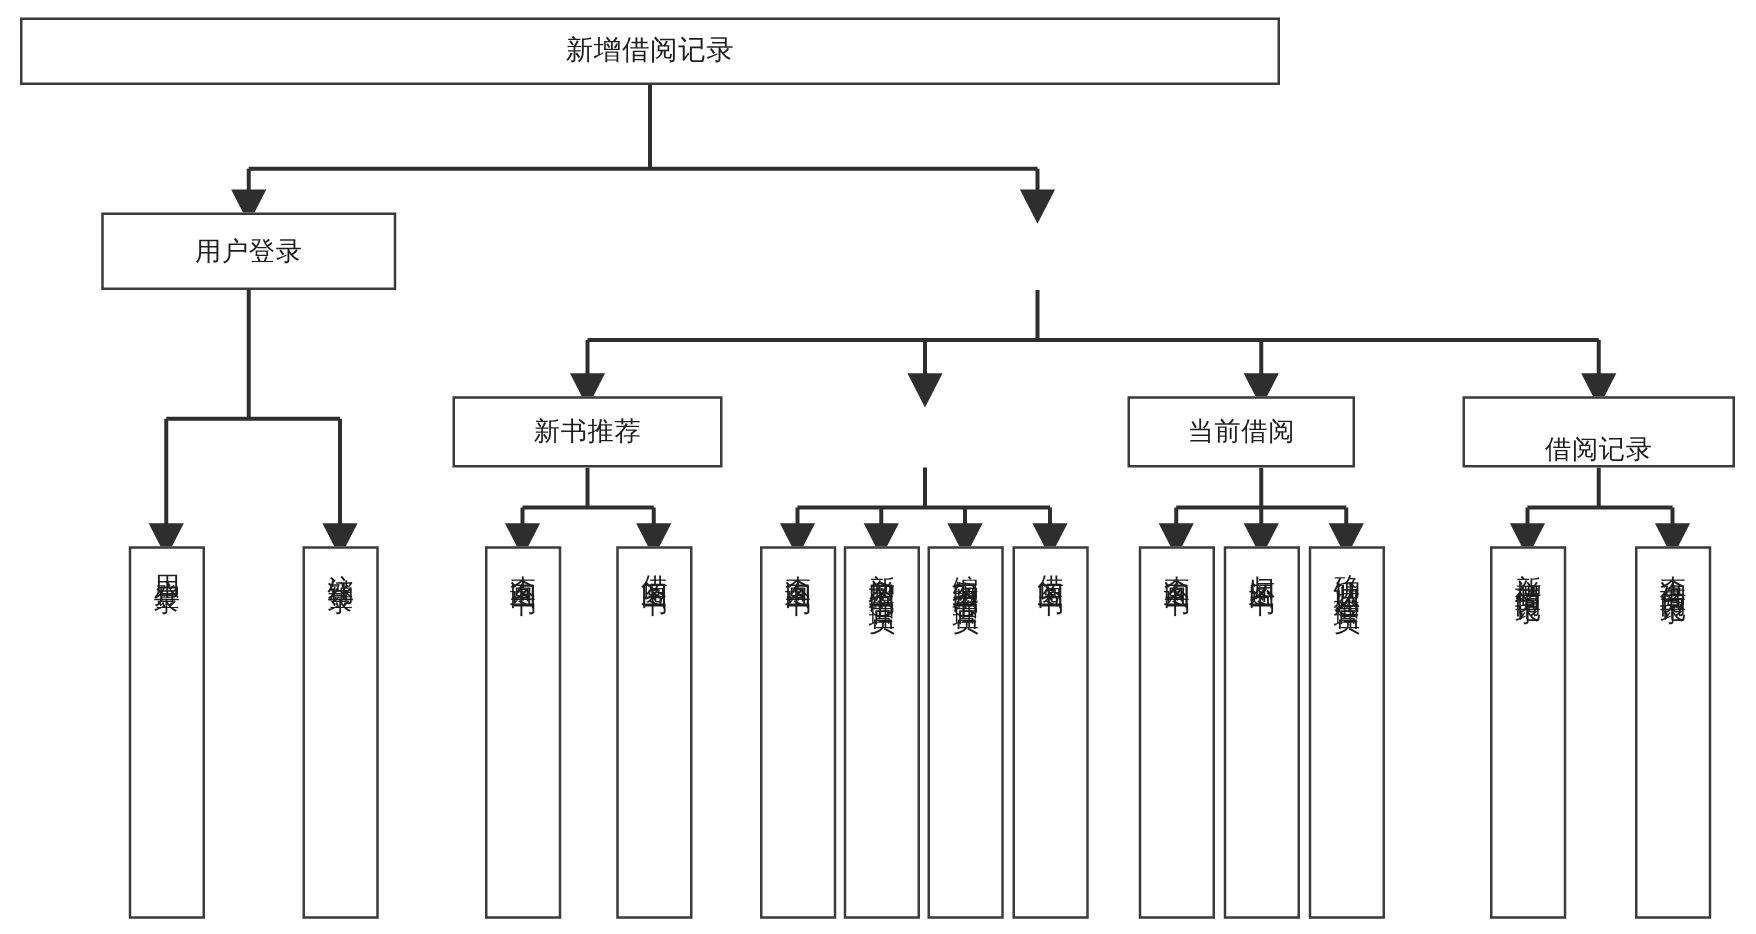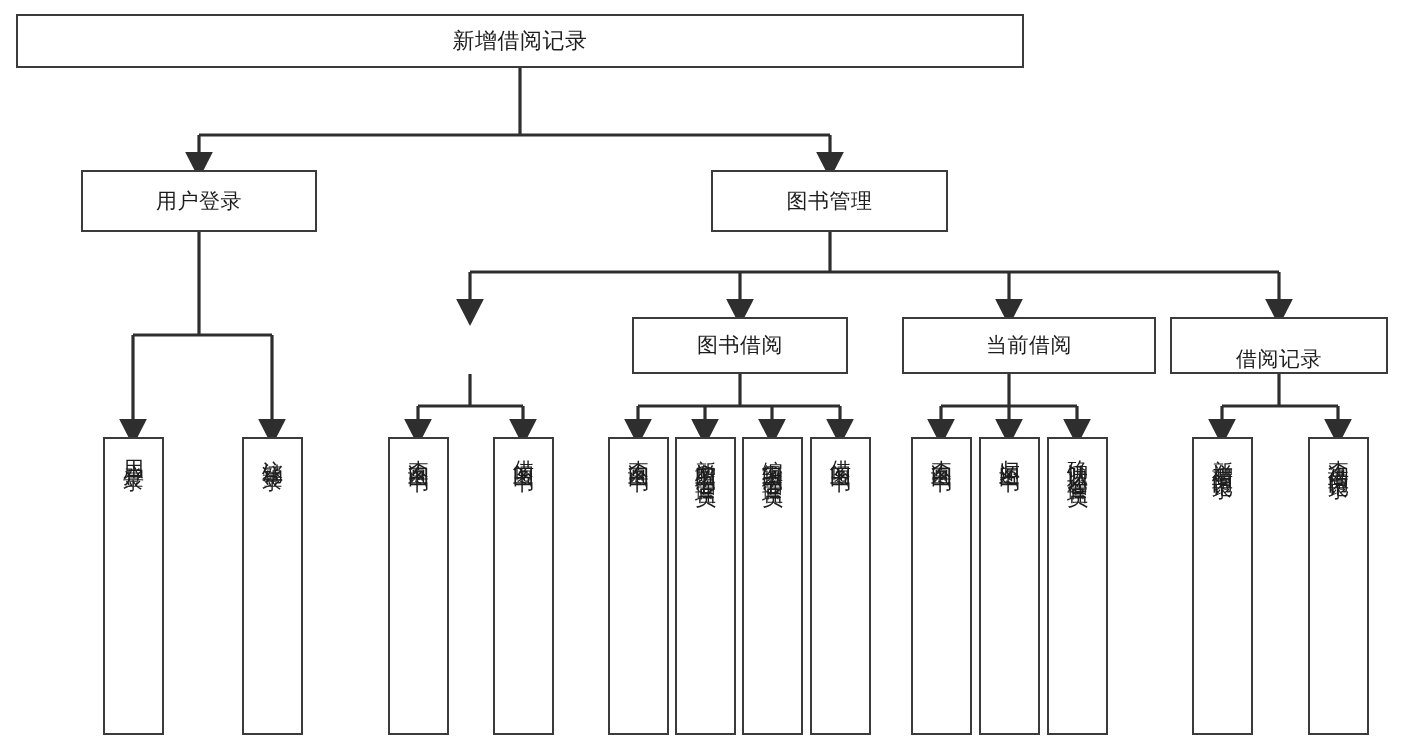--- a/index.html
+++ b/index.html
@@ -123,28 +123,25 @@
     </g>
   </svg>
 
   <div class="node horizontal root" style="left:16px; top:14px; width:1008px; height:54px;">
     <span class="label">新增借阅记录</span>
   </div>
 
   <div class="node horizontal" style="left:81px; top:170px; width:236px; height:62px;">
     <span class="label">用户登录</span>
   </div>
-  <div class="node horizontal" style="left:711px; top:170px; width:237px; height:62px;">
-    <span class="label">图书管理</span>
+
+  <div class="node horizontal" style="left:362px; top:317px; width:216px; height:57px;">
+    <span class="label">新书推荐</span>
   </div>
-
-  <div class="node horizontal" style="left:632px; top:317px; width:216px; height:57px;">
-    <span class="label">图书借阅</span>
-  </div>
-  <div class="node horizontal" style="left:902px; top:317px; width:254px; height:57px;">
+  <div class="node horizontal" style="left:902px; top:317px; width:182px; height:57px;">
     <span class="label">当前借阅</span>
   </div>
   <div class="node horizontal" style="left:1170px; top:317px; width:218px; height:57px;align-items:flex-end;">
     <span class="label">借阅记录</span>
   </div>
 
   <div class="node vertical" style="left:103px; top:437px; width:61px; height:298px;">
     <span class="label">用户登录</span>
   </div>
   <div class="node vertical" style="left:242px; top:437px; width:61px; height:298px;">

